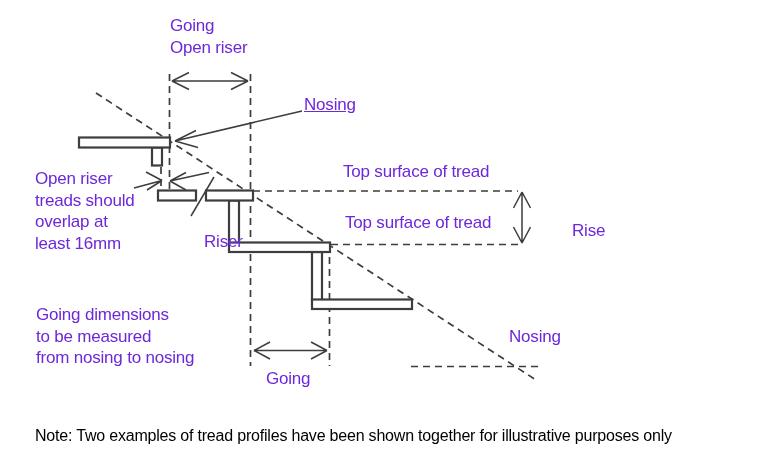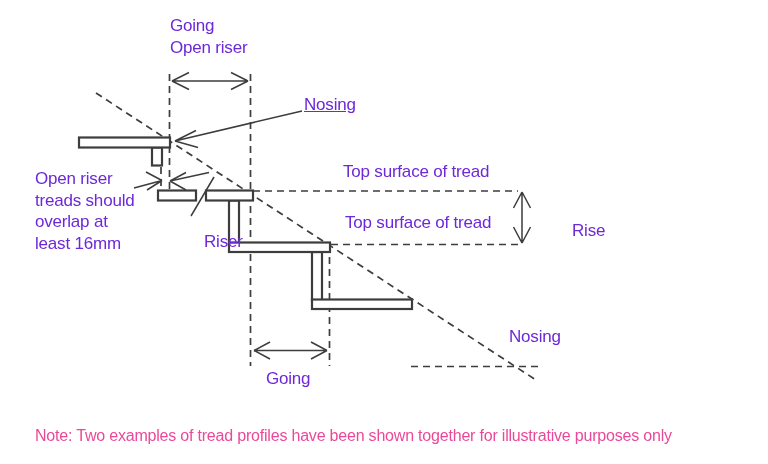--- a/index.html
+++ b/index.html
@@ -19,21 +19,21 @@
     letter-spacing:-0.2px;
     white-space:pre-line;
     color:#6d28d9;
   }
   .note{
     position:absolute;
     left:35px;top:427px;
     font-size:16px;
     letter-spacing:-0.2px;
     white-space:nowrap;
-    color:#ec4899;
+    color:#000000;
   }
   .guides{stroke:#3d3d3d;stroke-width:1.7;stroke-dasharray:7 5;fill:none;}
   .profile{fill:#ffffff;stroke:#3d3d3d;stroke-width:2.2;}
   .solidline{stroke:#3d3d3d;stroke-width:1.5;fill:none;}
 </style>
 </head>
 <body>
 
 <div class="figure">
 
@@ -76,17 +76,20 @@
 Open riser</div>
   <div class="label" style="left:304px;top:94px;text-decoration:underline;">Nosing</div>
   <div class="label" style="left:343px;top:161px;">Top surface of tread</div>
   <div class="label" style="left:345px;top:212px;">Top surface of tread</div>
   <div class="label" style="left:544px;top:220px;margin-left:28px;">Rise</div>
   <div class="label" style="left:35px;top:168px;">Open riser
 treads should
 overlap at
 least 16mm</div>
   <div class="label" style="left:180px;top:231px;margin-left:24px;">Riser</div>
+  <div class="label" style="left:36px;top:304px;">Going dimensions
+to be measured
+from nosing to nosing</div>
   <div class="label" style="left:509px;top:326px;">Nosing</div>
   <div class="label" style="left:266px;top:368px;">Going</div>
   <div class="note">Note: Two examples of tread profiles have been shown together for illustrative purposes only</div>
 
 </div>
 
 </body></html>

